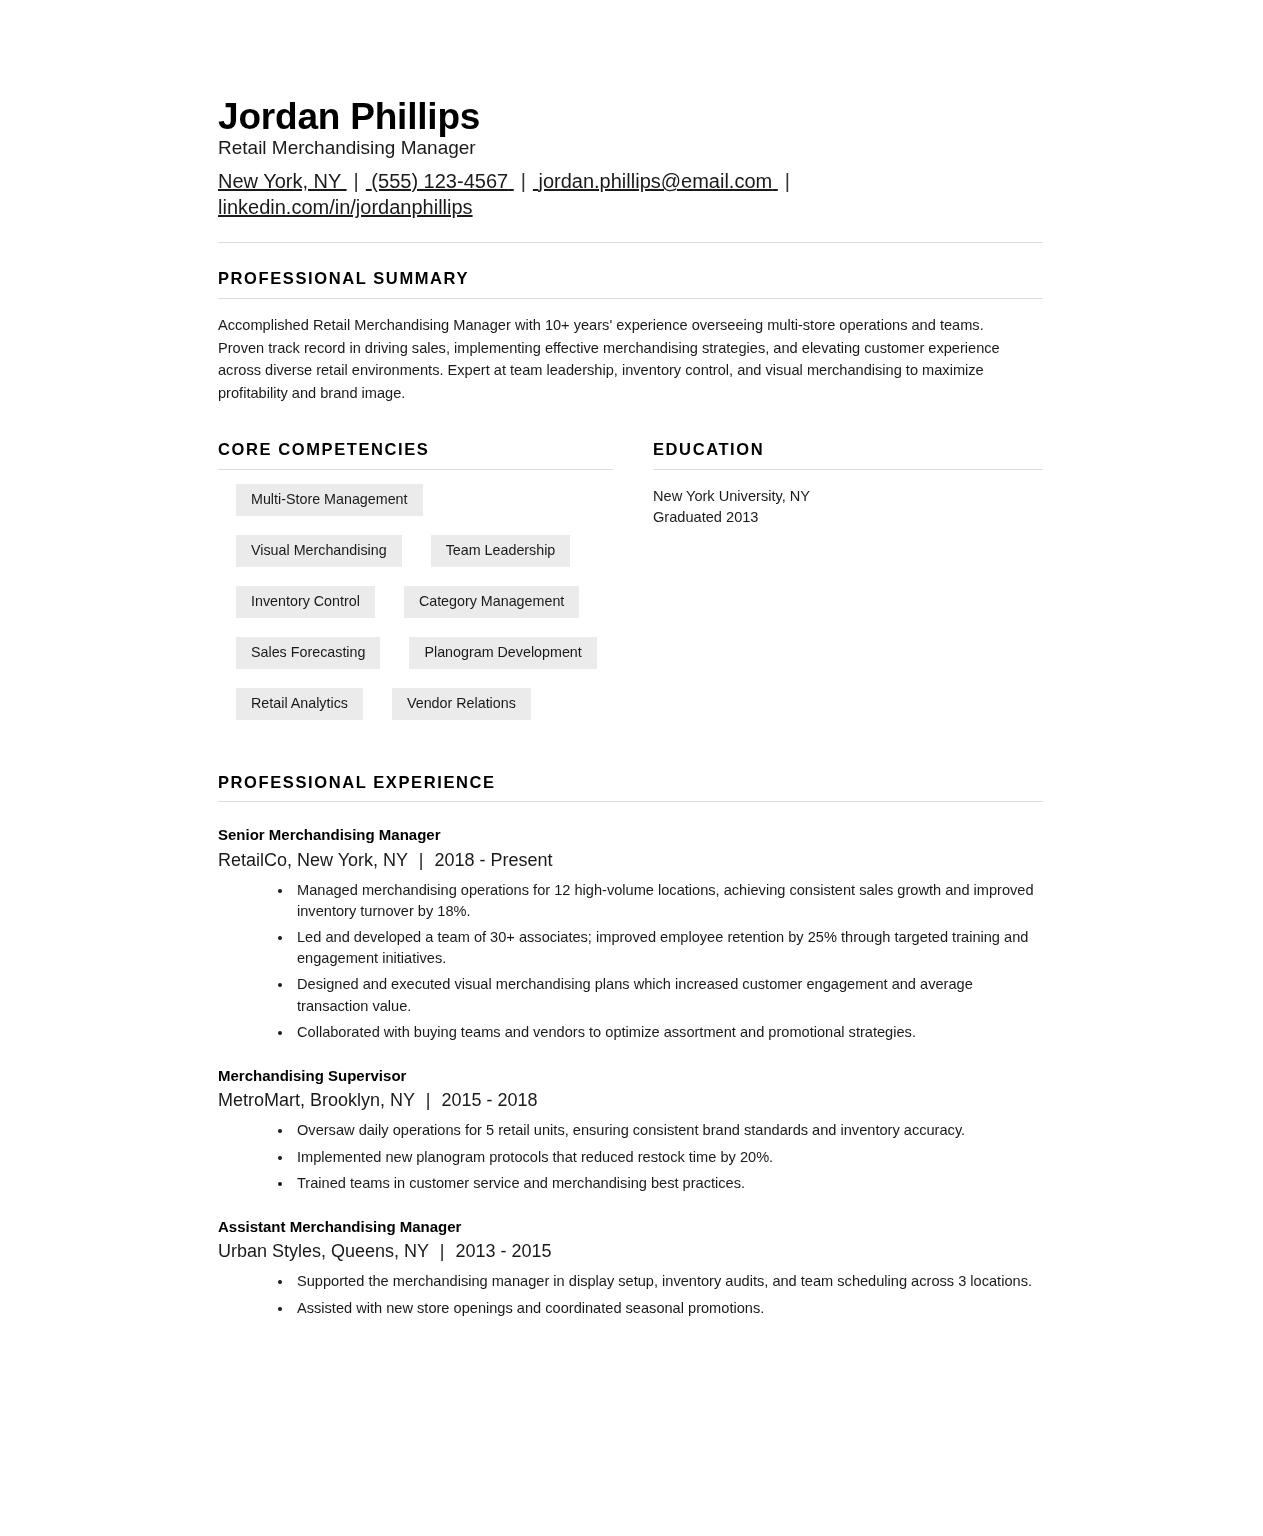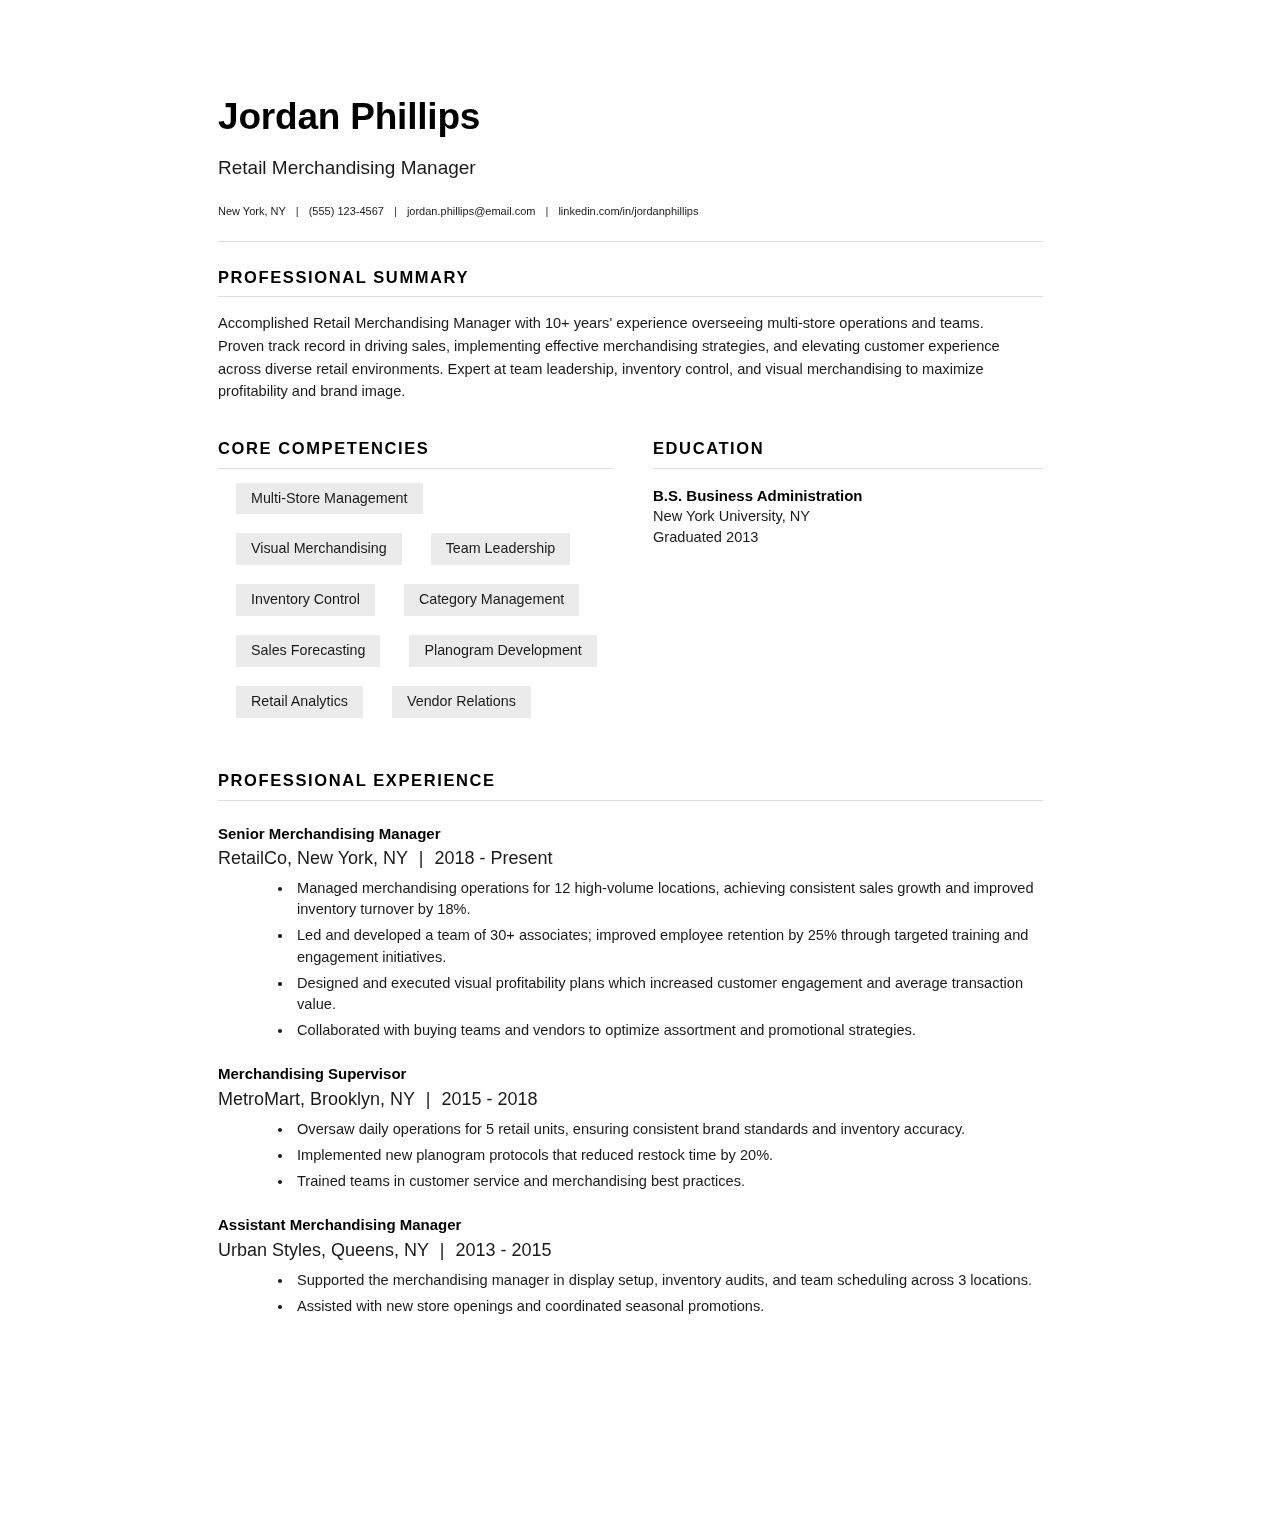--- a/index.html
+++ b/index.html
@@ -41,29 +41,30 @@
     font-weight: bold;
     letter-spacing: -0.2px;
     line-height: 1.12;
     color: #000;
   }
 
   .job-title-head {
     font-size: 19px;
     font-weight: normal;
     color: #1a1a1a;
-    margin-top: 20px;
+    margin-top: 0;
     line-height: 1.2;
   }
 
   .contact-line {
-    font-size: 11px;
-    color: #1a1a1a;
-    margin-top: 24px;
+    font-size: 20px;
+    color: #1a1a1a;
+    margin-top: 8px;
     line-height: 1.3;
+    text-decoration: underline;
   }
   .contact-sep {
     display: inline-block;
     padding: 0 7px;
     color: #333;
   }
 
   .header-rule {
     border-top: 1px solid #dddddd;
     margin-top: 22px;
@@ -214,21 +215,20 @@
           <span class="tag">Planogram Development</span>
           <span class="tag">Retail Analytics</span>
           <span class="tag">Vendor Relations</span>
         </div>
       </div>
 
       <div class="col-right">
         <div class="section-heading">EDUCATION</div>
         <div class="section-rule"></div>
         <div class="edu-block">
-          <div class="edu-degree">B.S. Business Administration</div>
           <div class="edu-school">New York University, NY</div>
           <div class="edu-grad">Graduated 2013</div>
         </div>
       </div>
 
     </div>
 
     <div class="exp-section">
       <div class="section-heading">PROFESSIONAL EXPERIENCE</div>
       <div class="section-rule"></div>
@@ -236,21 +236,21 @@
       <div class="exp-entry">
         <div class="exp-role">Senior Merchandising Manager</div>
         <div class="exp-meta">
           <span>RetailCo, New York, NY</span>
           <span class="exp-sep">|</span>
           <span>2018 - Present</span>
         </div>
         <ul class="bullets">
           <li>Managed merchandising operations for 12 high-volume locations, achieving consistent sales growth and improved inventory turnover by 18%.</li>
           <li>Led and developed a team of 30+ associates; improved employee retention by 25% through targeted training and engagement initiatives.</li>
-          <li>Designed and executed visual profitability plans which increased customer engagement and average transaction value.</li>
+          <li>Designed and executed visual merchandising plans which increased customer engagement and average transaction value.</li>
           <li>Collaborated with buying teams and vendors to optimize assortment and promotional strategies.</li>
         </ul>
       </div>
 
       <div class="exp-entry">
         <div class="exp-role">Merchandising Supervisor</div>
         <div class="exp-meta">
           <span>MetroMart, Brooklyn, NY</span>
           <span class="exp-sep">|</span>
           <span>2015 - 2018</span>

